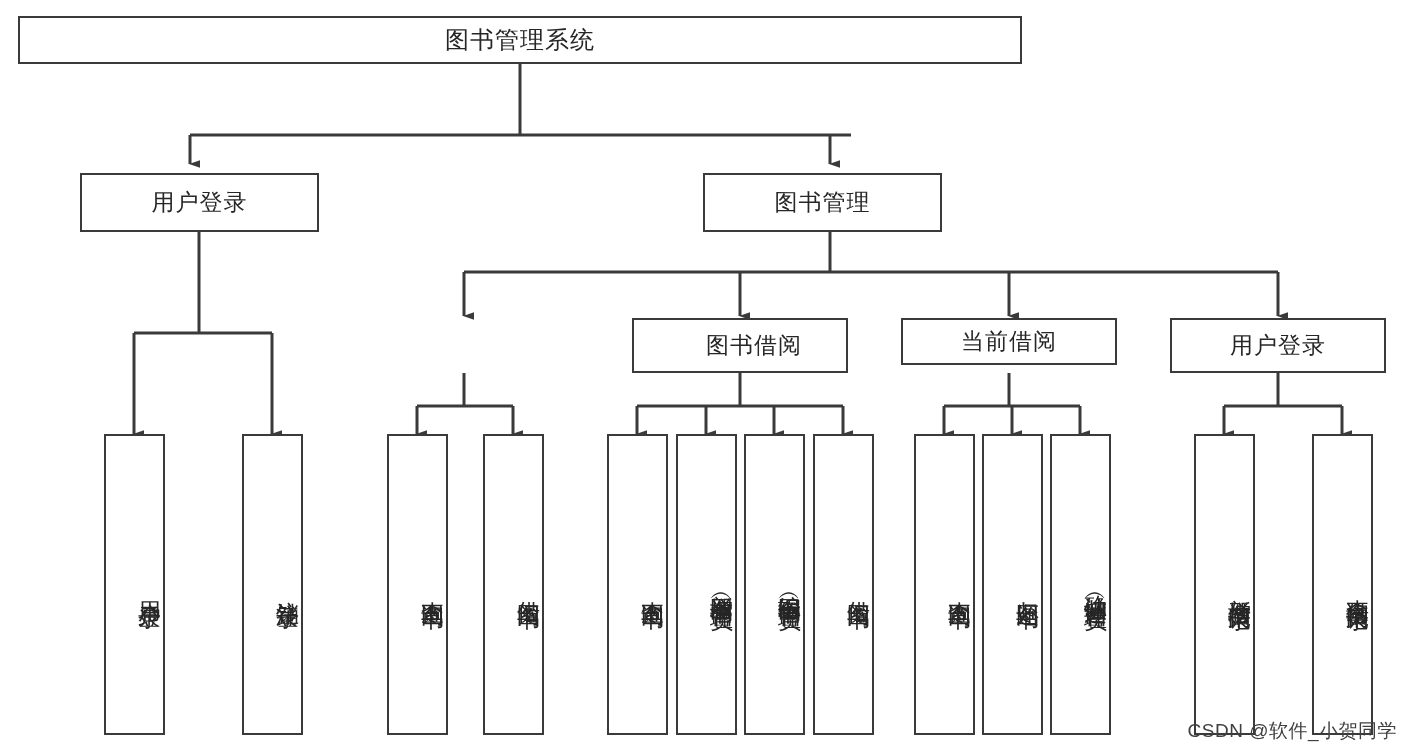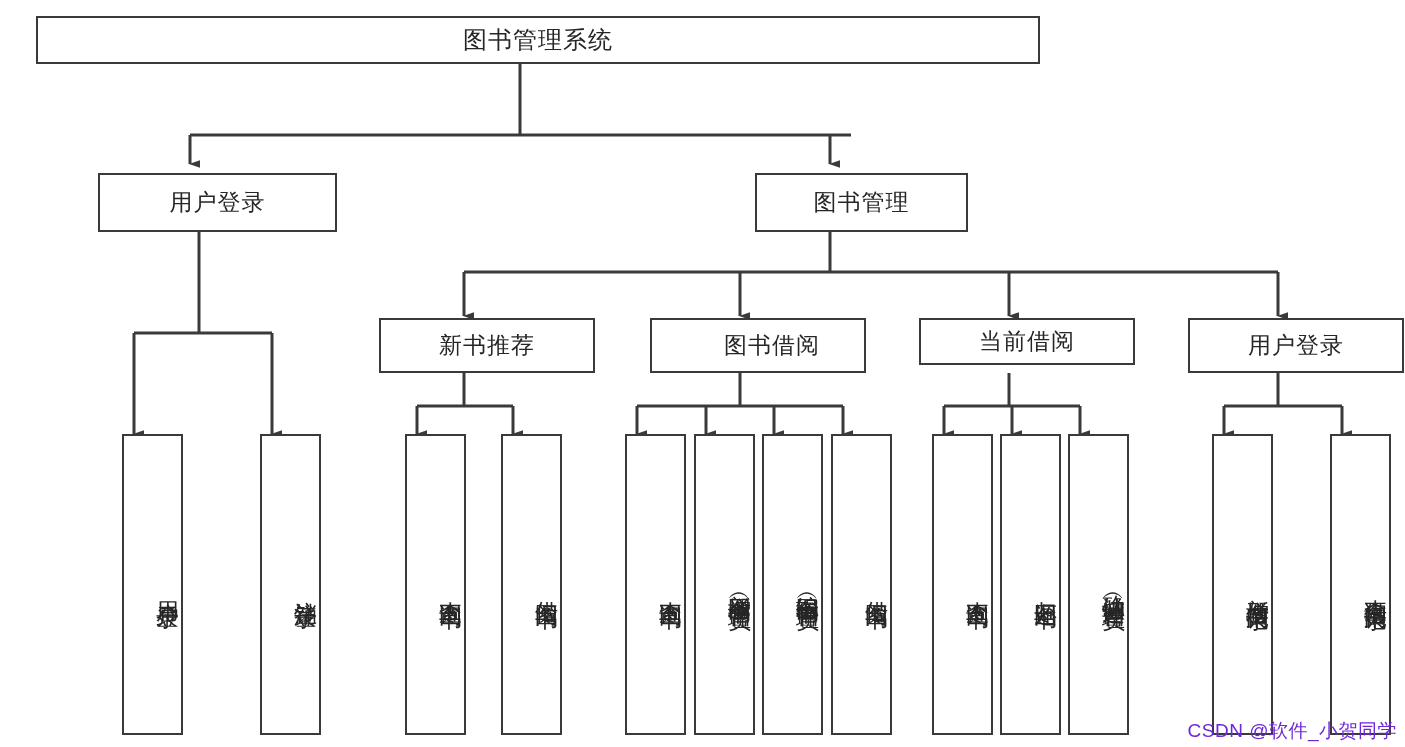--- a/index.html
+++ b/index.html
@@ -27,21 +27,20 @@
   }
   .node {
     position: absolute;
     box-sizing: border-box;
     background: #ffffff;
     border: 2.5px solid #3a3a3a;
     display: flex;
     align-items: center;
     justify-content: center;
     color: #262626;
-    margin-left: 18px;
   }
   .node-h {
     font-size: 23px;
     letter-spacing: 1px;
     white-space: nowrap;
   }
   .node-root {
     font-size: 24px;
   }
   .node-v {
@@ -56,21 +55,21 @@
     white-space: nowrap;
   }
   .node-v.fit-top {
     padding-top: 2px;
   }
   .watermark {
     position: absolute;
     right: 8px;
     bottom: 3px;
     font-size: 19px;
-    color: #6d28d9;
+    color: #404040;
     letter-spacing: 0.5px;
     white-space: nowrap;
   }
 </style>
 </head>
 <body>
 
 <div id="diagram-root">
 
   <svg class="connector-layer" viewBox="0 0 1405 747">
@@ -120,23 +119,22 @@
       <path d="M 1224 406 L 1342 406"></path>
       <path d="M 1224 406 L 1224 434" marker-end="url(#arrowhead)"></path>
       <path d="M 1342 406 L 1342 434" marker-end="url(#arrowhead)"></path>
 
     </g>
   </svg>
 
   <div class="node node-h node-root" style="left:18px; top:16px; width:1004px; height:48px;">图书管理系统</div>
 
   <div class="node node-h" style="left:80px; top:173px; width:239px; height:59px;">用户登录</div>
-  <div class="node node-h" style="left:737px; top:173px; width:213px; height:59px;">图书管理</div>
+  <div class="node node-h" style="left:703px; top:173px; width:239px; height:59px;">图书管理</div>
 
-  <div class="node node-h" style="left:361px; top:318px; width:216px; height:55px;">新书推荐</div>
   <div class="node node-h" style="left:632px; top:318px; width:216px; height:55px;padding-left:28px;">图书借阅</div>
   <div class="node node-h" style="left:901px; top:318px; width:216px; height:47px;">当前借阅</div>
   <div class="node node-h" style="left:1170px; top:318px; width:216px; height:55px;">用户登录</div>
 
   <div class="node node-v" style="left:104px; top:434px; width:61px; height:301px;">用户登录</div>
   <div class="node node-v" style="left:242px; top:434px; width:61px; height:301px;">注销登录</div>
 
   <div class="node node-v" style="left:387px; top:434px; width:61px; height:301px;">查询图书</div>
   <div class="node node-v" style="left:483px; top:434px; width:61px; height:301px;">借阅图书</div>
 

